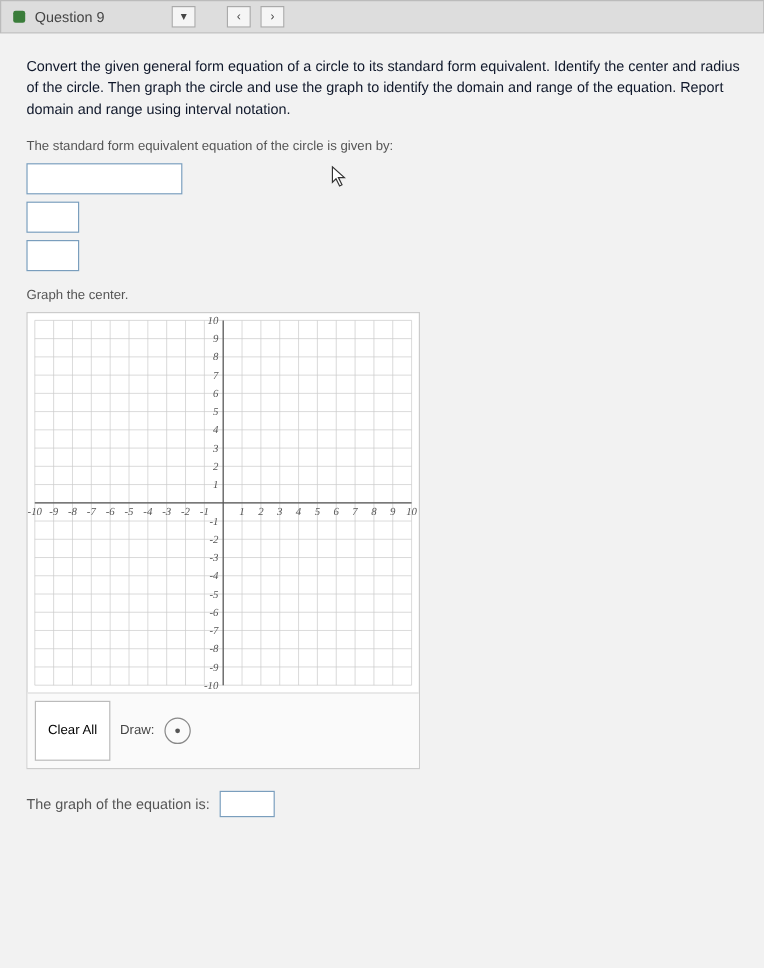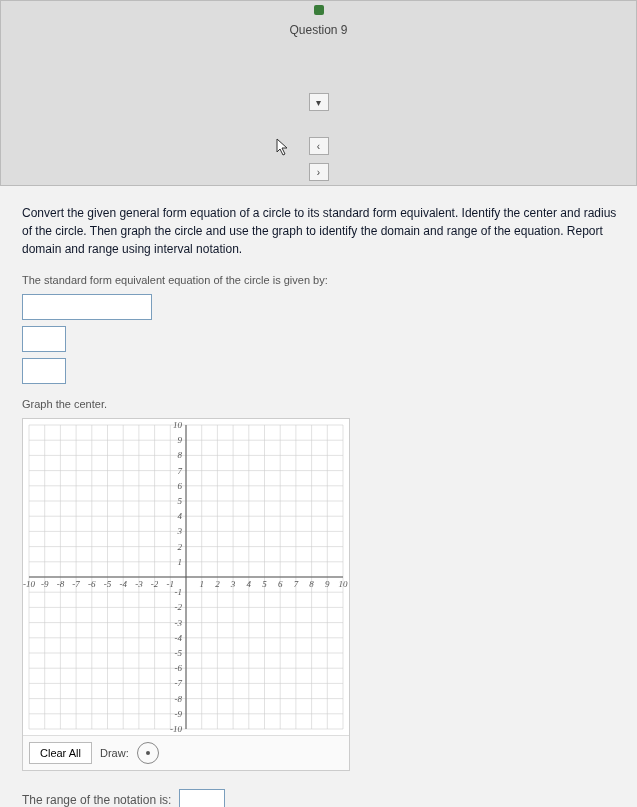--- a/index.html
+++ b/index.html
@@ -13,21 +13,20 @@
     color: #444;
   }
   .qbar {
     background: #ddd;
     border: 1px solid #bbb;
     display: flex;
     align-items: center;
     padding: 4px 10px;
     gap: 8px;
     font-size: 12px;
-    flex-direction: column;
   }
   .qbar .dot {
     width: 10px; height: 10px; background: #3a7d3a; border-radius: 2px;
   }
   .qbar .navbtn {
     width: 20px; height: 18px;
     border: 1px solid #aaa;
     background: #f5f5f5;
     display: flex; align-items: center; justify-content: center;
     font-size: 10px;
@@ -80,21 +79,21 @@
   .toolbar {
     display: flex; align-items: center;
     padding: 6px;
     gap: 8px;
     border-top: 1px solid #ddd;
     background:#fafafa;
   }
   .btn {
     border: 1px solid #bbb;
     background: #fff;
-    padding: 4px 10px;
+    padding: 18px 10px;
     font-size: 11px;
     cursor: pointer;
   }
   .drawlbl { font-size: 11px; }
   .circle-tool {
     width: 22px; height: 22px;
     border: 1px solid #888;
     border-radius: 50%;
     display:flex; align-items:center; justify-content:center;
     cursor:pointer;
@@ -235,21 +234,21 @@
       <button class="btn">Clear All</button>
       <span class="drawlbl">Draw:</span>
       <div class="circle-tool">
         <span class="dotc"></span>
       </div>
     </div>
   </div>
 
 
   <div class="row-inline">
-    <span>The range of the notation is:</span>
+    <span>The graph of the equation is:</span>
     <div class="inputbox inline"></div>
   </div>
 
 </div>
 
 <svg class="cursor-icon" width="16" height="20">
   <path d="M1 1 L1 14 L4 11 L7 17 L9 16 L6 10 L11 10 Z" fill="#fff" stroke="#333" stroke-width="1"></path>
 </svg>
 
 </body></html>

